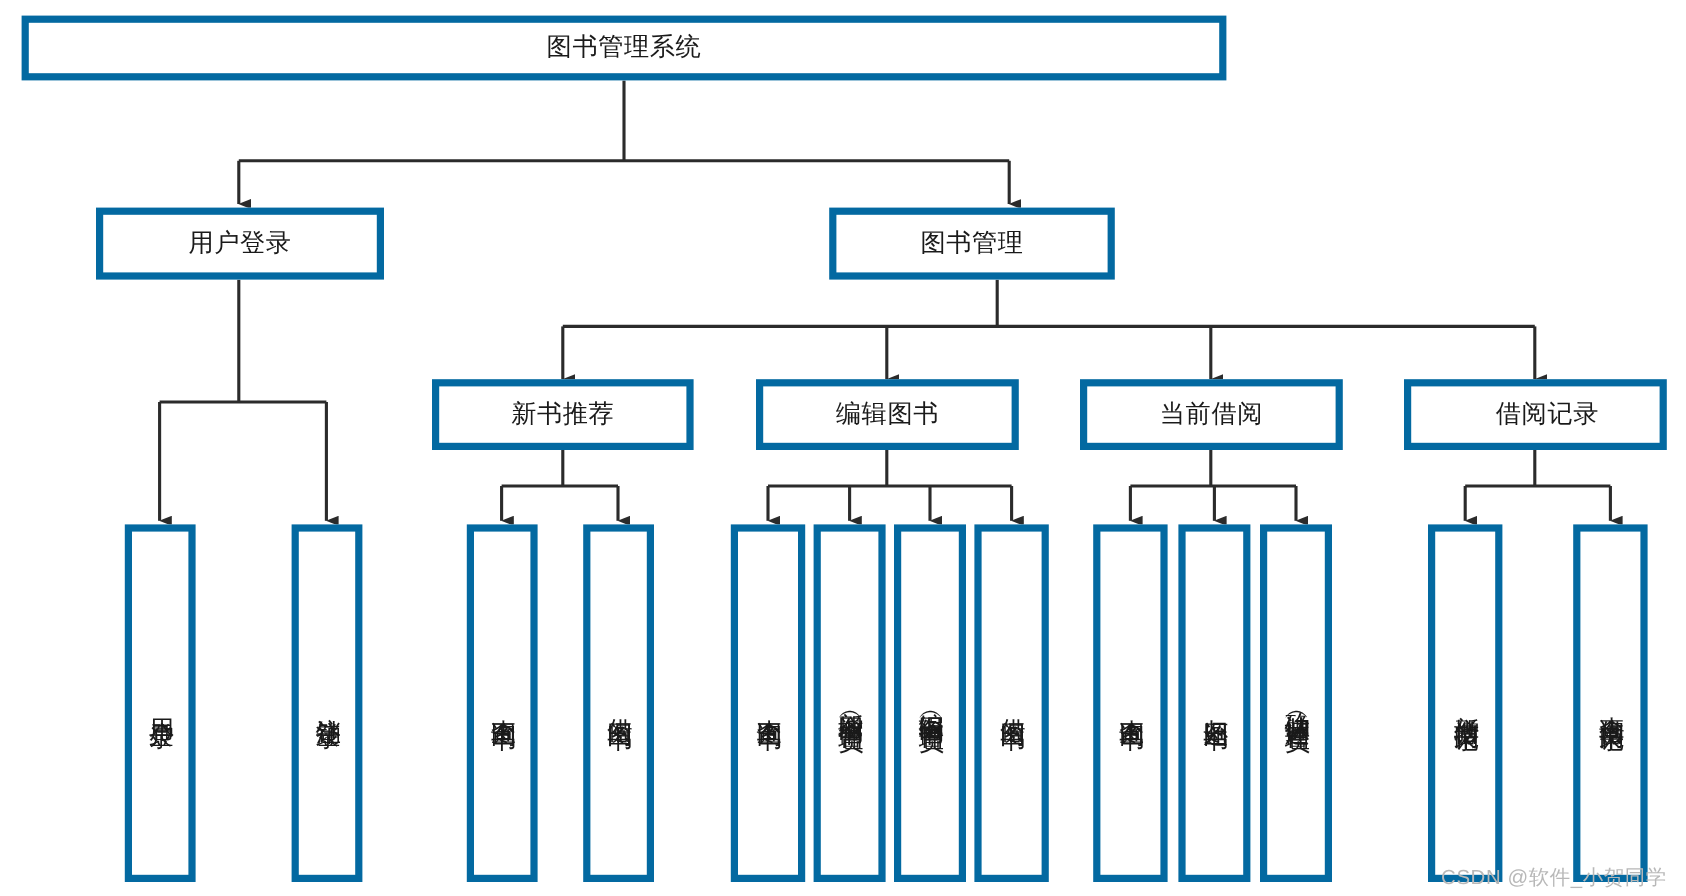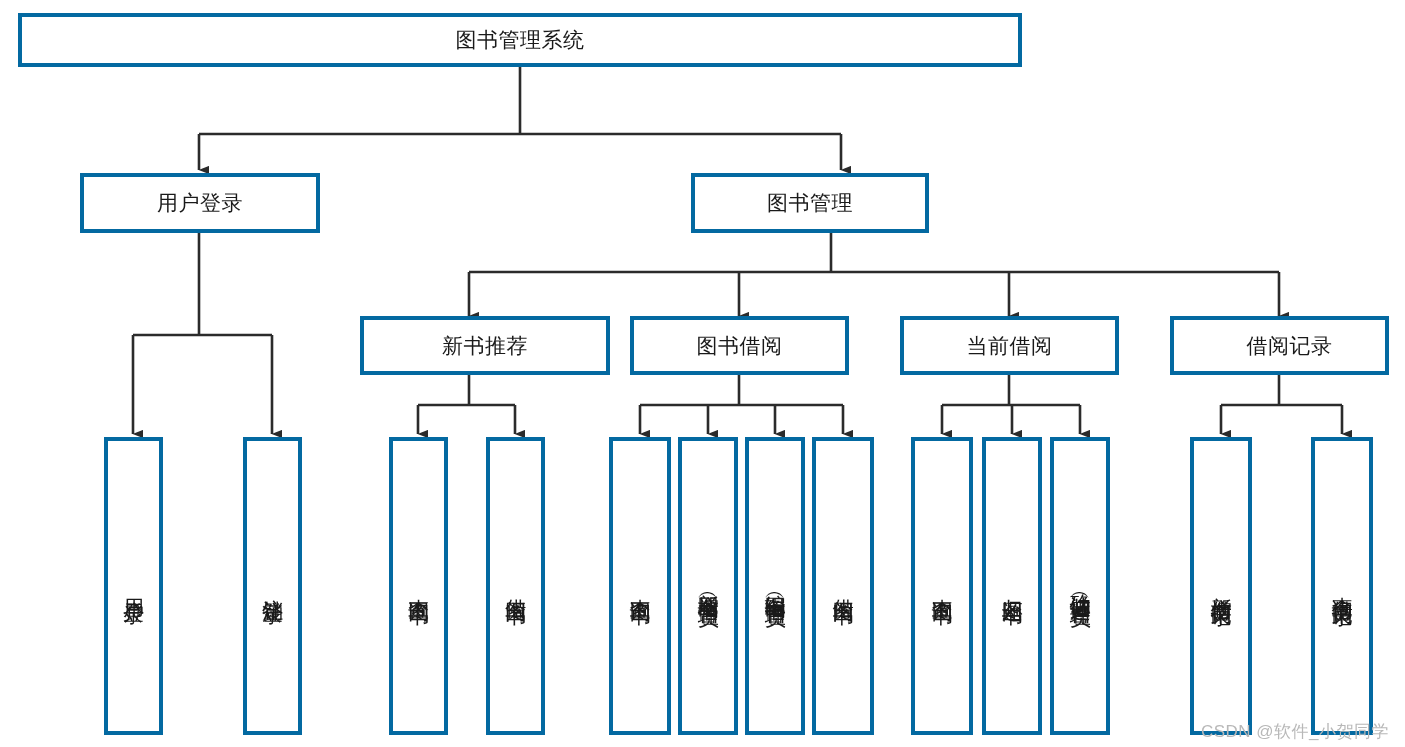--- a/index.html
+++ b/index.html
@@ -24,21 +24,21 @@
     left: 0;
     top: 0;
     width: 1405px;
     height: 747px;
     pointer-events: none;
   }
   .node {
     position: absolute;
     box-sizing: border-box;
     background: #ffffff;
-    border: 4px solid #0369a1;
+    border: 6px solid #0369a1;
     display: flex;
     align-items: center;
     justify-content: center;
     color: #1a1a1a;
   }
   .node.horizontal {
     font-size: 21px;
     line-height: 1.2;
     letter-spacing: 0.5px;
   }
@@ -139,25 +139,25 @@
     <span>图书管理系统</span>
   </div>
 
   <div class="node horizontal" style="left:80px; top:173px; width:240px; height:60px;">
     <span>用户登录</span>
   </div>
   <div class="node horizontal" style="left:691px; top:173px; width:238px; height:60px;">
     <span>图书管理</span>
   </div>
 
-  <div class="node horizontal" style="left:360px; top:316px; width:250px; height:59px;">
+  <div class="node horizontal" style="left:360px; top:316px; width:218px; height:59px;">
     <span>新书推荐</span>
   </div>
   <div class="node horizontal" style="left:630px; top:316px; width:219px; height:59px;">
-    <span>图书借阅</span>
+    <span>编辑图书</span>
   </div>
   <div class="node horizontal" style="left:900px; top:316px; width:219px; height:59px;">
     <span>当前借阅</span>
   </div>
   <div class="node horizontal" style="left:1170px; top:316px; width:219px; height:59px;padding-left:20px;">
     <span>借阅记录</span>
   </div>
 
   <div class="node vertical" style="left:104px; top:437px; width:59px; height:298px;">
     <span class="vlabel">用户登录</span>

